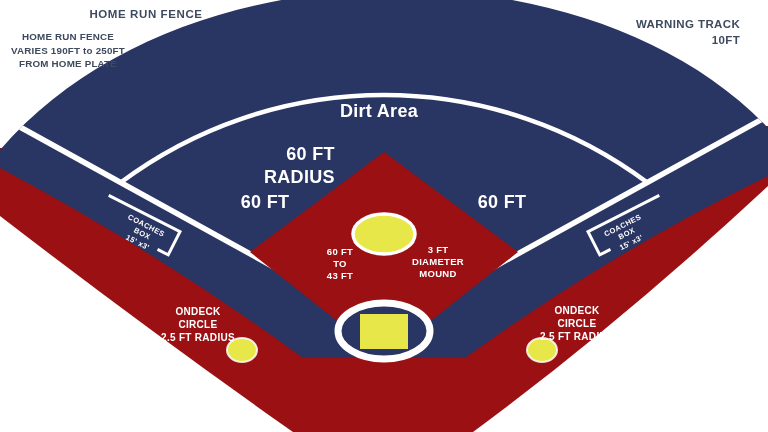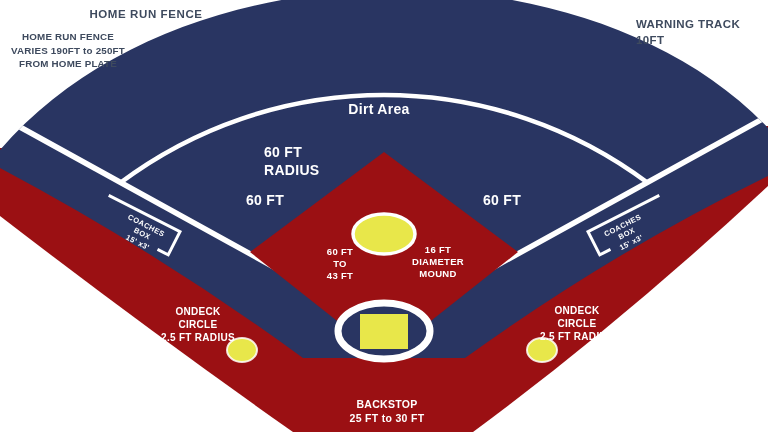--- a/index.html
+++ b/index.html
@@ -8,24 +8,24 @@
   html,body{margin:0;padding:0;background:#fff;}
   .stage{position:relative;width:768px;height:432px;overflow:hidden;background:var(--white);
          font-family:"Liberation Sans",sans-serif;}
   .stage svg{position:absolute;left:0;top:0;}
   .fill-navy{fill:var(--navy);}
   .fill-red{fill:var(--red);}
   .fill-yellow{fill:var(--yellow);}
   .stroke-white{stroke:#fff;fill:none;}
   .lbl{position:absolute;font-weight:700;white-space:pre-line;text-align:center;
        color:#fff;letter-spacing:.3px;line-height:1.3;transform:translateX(-50%);}
-  .lbl-left{transform:none;text-align:left;}
+  .lbl-left{transform:none;text-align:right;}
   .dark{color:var(--label_dark);}
   .title{font-size:26px;letter-spacing:.5px;font-weight:700;}
-  .mid{font-size:14px;}
+  .mid{font-size:18px;}
   .small{font-size:10px;line-height:1.28;text-align:center;}
   .tiny{font-size:9.5px;line-height:1.28;}
   .coach{font-size:7.5px;line-height:1.25;letter-spacing:.4px;}
   .rot-l{transform:translate(-50%,-50%) rotate(27deg);}
   .rot-r{transform:translate(-50%,-50%) rotate(-27deg);}
 </style>
 </head>
 <body>
 
 <div class="stage">
@@ -85,36 +85,34 @@
 RADIUS</div>
 
   <div class="lbl mid" style="left:265px;top:191px;">60 FT</div>
 
   <div class="lbl mid" style="left:502px;top:191px;">60 FT</div>
 
   <div class="lbl tiny" style="left:340px;top:246px;">60 FT
 TO
 43 FT</div>
 
-  <div class="lbl tiny" style="left:438px;top:244px;">16 FT
+  <div class="lbl tiny" style="left:438px;top:244px;">3 FT
 DIAMETER
 MOUND</div>
 
   <div class="lbl coach rot-l" style="left:142px;top:234px;">COACHES
 BOX
 15' x3'</div>
 
   <div class="lbl coach rot-r" style="left:627px;top:234px;">COACHES
 BOX
 15' x3'</div>
 
   <div class="lbl small" style="left:198px;top:306px;">ONDECK
 CIRCLE
 2.5 FT RADIUS</div>
 
   <div class="lbl small" style="left:577px;top:305px;">ONDECK
 CIRCLE
 2.5 FT RADIUS</div>
 
-  <div class="lbl" style="left:387px;top:398px;font-size:10.5px;line-height:1.3;">BACKSTOP
-25 FT to 30 FT</div>
 
 </div>
 
 </body></html>

